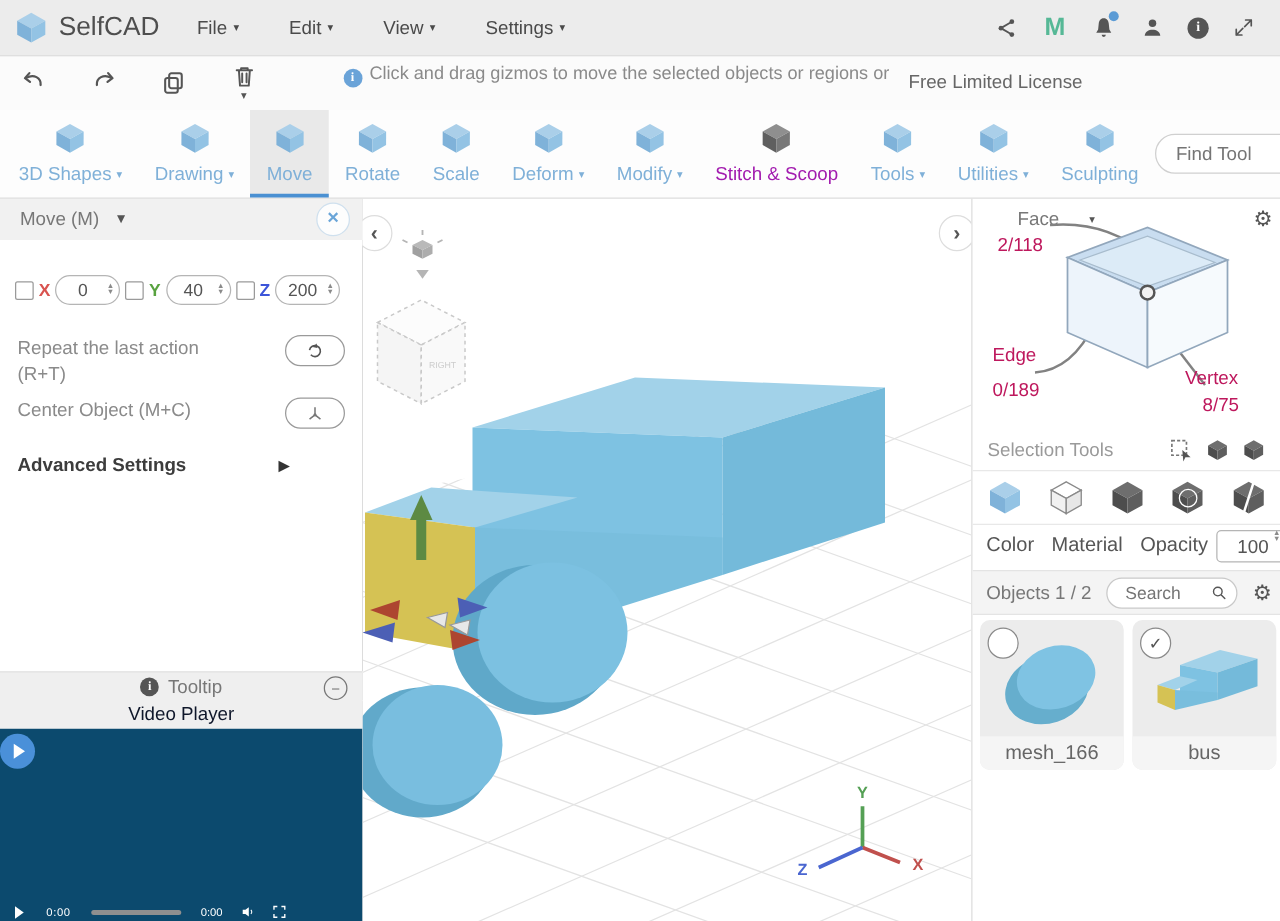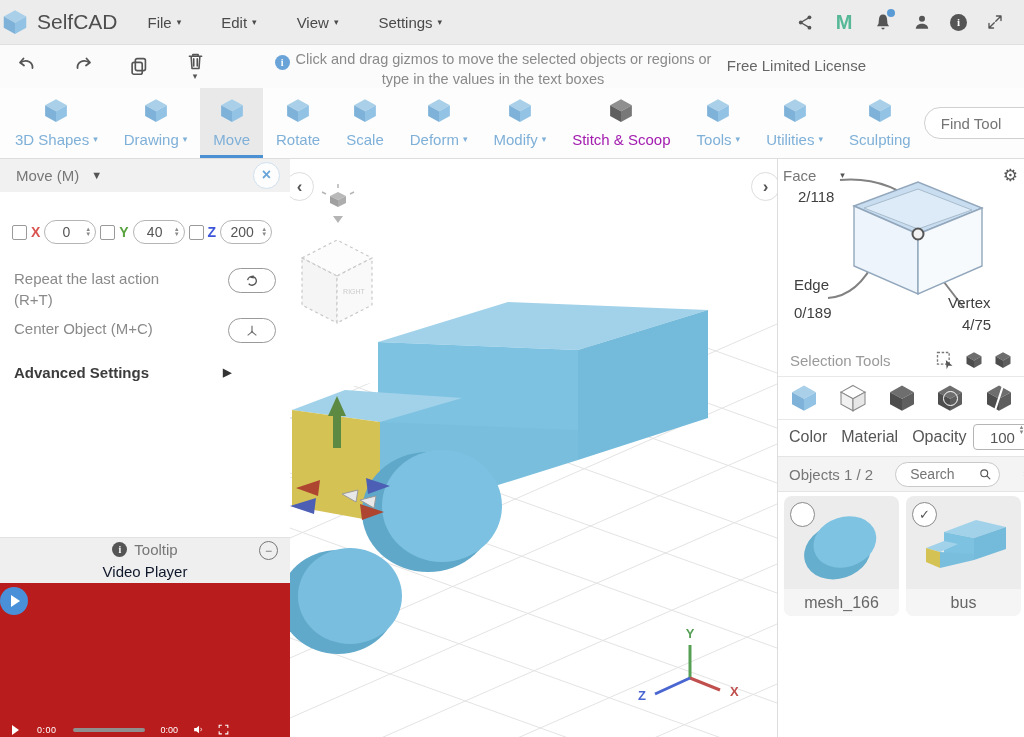--- a/index.html
+++ b/index.html
@@ -4,21 +4,21 @@
 <style>
   html,body{margin:0;padding:0;background:#fff;}
   #root{position:relative;width:1024px;height:737px;overflow:hidden;background:#fff;
         font-family:"Liberation Sans",sans-serif;color:#555;user-select:none;}
   svg{display:block}
   .st{fill:none;stroke:#555;stroke-width:1.8;stroke-linecap:round;stroke-linejoin:round}
 
   
   .menubar{position:absolute;top:0;left:0;right:0;height:44px;background:#ececec;
            border-bottom:1px solid #dfdfdf;display:flex;align-items:center;z-index:20}
-  .brand{display:flex;align-items:center;gap:7px;}
+  .brand{display:flex;align-items:center;gap:7px;padding-left:10px}
   .brand-name{font-size:21px;color:#4e4e4e}
   .menus{display:flex;margin-left:30px;gap:40px}
   .menu-item{font-size:15px;color:#4a4a4a;display:flex;align-items:center;gap:5px;cursor:default}
   .caret{font-size:9px;color:#4a4a4a;line-height:1}
   .top-icons{margin-left:auto;display:flex;align-items:center;gap:17px;padding-right:18px}
   .tico{position:relative;width:22px;height:22px;display:flex;align-items:center;justify-content:center}
   .m-avatar{font-size:20px;font-weight:bold;color:#56b896}
   .bell-dot{position:absolute;top:-2px;right:-1px;width:8px;height:8px;border-radius:50%;background:#5b9bd5}
   .info-circle{width:17px;height:17px;border-radius:50%;background:#555;color:#fff;font-size:11px;
                font-weight:bold;display:flex;align-items:center;justify-content:center;font-family:"Liberation Serif",serif}
@@ -85,58 +85,58 @@
        align-items:center;gap:74px}
   .adv .tri{font-size:11px;color:#333}
   .tooltip-bar{position:absolute;top:379px;left:0;right:0;height:23px;background:#efefef;border-top:1px solid #e2e2e2;
                display:flex;align-items:center;justify-content:center;font-size:15px;color:#777;gap:7px}
   .tb-info{width:15px;height:15px;border-radius:50%;background:#555;color:#fff;font-size:10px;font-weight:bold;
            display:flex;align-items:center;justify-content:center;font-family:"Liberation Serif",serif}
   .tb-min{position:absolute;right:12px;top:3px;width:17px;height:17px;border:1.5px solid #777;border-radius:50%;
           color:#777;font-size:12px;display:flex;align-items:center;justify-content:center;line-height:1}
   .player-bar{position:absolute;top:402px;left:0;right:0;height:23px;background:#efefef;display:flex;
               align-items:center;justify-content:center;font-size:15px;color:#0f172a}
-  .video{position:absolute;top:425px;left:0;right:0;bottom:0;background:#b91c1c}
+  .video{position:absolute;top:425px;left:0;right:0;bottom:0;background:#0c4a6e}
   .vplay{position:absolute;left:0;top:4px;width:28px;height:28px;border-radius:50%;background:#4a90d9;
          display:flex;align-items:center;justify-content:center}
   .vplay .tri{width:0;height:0;border-left:9px solid #fff;border-top:6px solid transparent;border-bottom:6px solid transparent;margin-left:3px}
   .vctrl{position:absolute;left:0;right:0;bottom:0;height:15px;display:flex;align-items:center;color:#fff;font-size:9px}
   .vctrl .ptri{width:0;height:0;border-left:7px solid #fff;border-top:5px solid transparent;border-bottom:5px solid transparent;margin-left:12px}
   .vtime{margin-left:18px;letter-spacing:.5px}
   .vtrack{margin-left:16px;width:72px;height:4px;background:#8f8f8f;border-radius:2px}
   .vtime2{margin-left:16px}
 
   
   .vp-btn{position:absolute;width:27px;height:27px;border-radius:50%;background:#fff;border:1px solid #ddd;
           display:flex;align-items:center;justify-content:center;font-size:17px;font-weight:bold;color:#555;z-index:6}
   .vp-left{left:-5px;top:14px}
   .vp-right{right:-3px;top:14px}
 
   
-  .rp-txt{position:absolute;font-size:15px;color:#404040;white-space:nowrap}
+  .rp-txt{position:absolute;font-size:15px;color:#be185d;white-space:nowrap}
   .rp-gear{position:absolute;right:7px;top:7px;font-size:17px;color:#555}
-  .face-wrap{position:absolute;left:5px;top:9px;display:flex;align-items:center;gap:24px;font-size:15px;color:#777}
+  .face-wrap{position:absolute;left:36px;top:9px;display:flex;align-items:center;gap:24px;font-size:15px;color:#777}
   .face-wrap .caret{color:#555}
   .illus{position:absolute;left:48px;top:18px}
   .sel-row{position:absolute;top:188px;left:0;right:0;height:28px;display:flex;align-items:center;padding:0 12px}
   .sel-row .lbl{font-size:15px;color:#9a9a9a}
   .sel-minis{margin-left:auto;display:flex;align-items:center;gap:9px}
   .cube-row{position:absolute;top:218px;left:0;right:0;height:42px;border-top:1px solid #e8e8e8;
             border-bottom:1px solid #e8e8e8;display:flex;align-items:center;justify-content:space-between;padding:0 10px}
   .selcube{position:relative;width:32px;height:32px;display:flex;align-items:center;justify-content:center}
   .selcube.circ::after{content:"";position:absolute;left:9px;top:9px;width:13px;height:13px;border:1.6px solid #fff;border-radius:50%}
   .selcube.split::after{content:"";position:absolute;left:15px;top:4px;width:2px;height:24px;background:#fff;transform:rotate(18deg)}
   .mat-row{position:absolute;top:262px;left:0;right:0;height:34px;display:flex;align-items:center;gap:7px;
            padding-left:11px;font-size:16px;color:#555}
   .swatch{width:21px;height:21px;border-radius:50%;background:#0a0a0a}
   .op-input{display:flex;border:1.5px solid #b5b5b5;border-radius:4px;height:24px;padding:0 12px}
   .op-input input{width:28px;border:none;outline:none;font-size:15px;color:#555;text-align:center;background:transparent;
            font-family:"Liberation Sans",sans-serif}
   .obj-head{position:absolute;top:298px;left:0;right:0;height:34px;background:#f4f4f4;border-top:1px solid #e4e4e4;
-            border-bottom:1px solid #e4e4e4;display:flex;align-items:center;padding:0 8px 0 11px;gap:22px}
+            border-bottom:1px solid #e4e4e4;display:flex;align-items:center;padding:0 8px 0 11px;gap:12px}
   .obj-head .lbl{font-size:15px;color:#777;white-space:nowrap}
   .search-pill{margin-left:auto;width:106px;height:23px;border:1.5px solid #c9c9c9;border-radius:13px;background:#fff;
                display:flex;align-items:center;padding:0 6px 0 12px}
   .search-pill input{border:none;outline:none;width:66px;font-size:14px;color:#777;background:transparent;
                font-family:"Liberation Sans",sans-serif}
   .oh-gear{font-size:17px;color:#555}
   .cards{position:absolute;top:338px;left:6px;right:4px;display:flex;gap:7px}
   .card{position:relative;width:116px;height:120px;background:#ececec;border-radius:8px}
   .card .thumb{position:absolute;left:0;top:10px;right:0;display:flex;justify-content:center}
   .sel-circle{position:absolute;left:6px;top:6px;width:23px;height:23px;border-radius:50%;background:#fff;
@@ -239,21 +239,20 @@
       </span>
       <span class="ab-btn">
         <svg viewBox="0 0 24 24" width="21" height="21">
             <path d="M5 6h14M9 6V4h6v2M7 6l1 14h8l1-14M10 9v8M14 9v8" class="st"></path>
           </svg>
         <span class="caret" style="color:#555">▾</span>
       </span>
     </div>
     <div class="hint">
       <span class="hinfo">i</span><span>Click and drag gizmos to move the selected objects or regions or</span><br>
-      <span>type in the values in the text boxes</span>
     </div>
     <span class="license">Free Limited License</span>
   </div>
 
   <div class="ribbon">
     <div class="rtool">
       <svg class="cube" width="34" height="34">
           <use href="#cube"></use>
         </svg>
       <span class="rlbl">
@@ -555,21 +554,21 @@
         <polygon points="28,30 92,6 156,32 92,58" fill="#c9ddf0" stroke="#92a7bc" stroke-width="1.4"></polygon>
         <polygon points="38,32 92,13 146,34 92,53" fill="#dcebf7" stroke="#a8bccd" stroke-width="1"></polygon>
         <polygon points="28,30 92,58 92,118 28,90" fill="#edf4fb" stroke="#92a7bc" stroke-width="1.4"></polygon>
         <polygon points="92,58 156,32 156,90 92,118" fill="#f6fafd" stroke="#92a7bc" stroke-width="1.4"></polygon>
         <circle cx="92" cy="58" r="5.5" fill="#f2f2f2" stroke="#555" stroke-width="2"></circle>
       </svg>
 
       <span class="rp-txt" style="left:16px;top:118px">Edge</span>
       <span class="rp-txt" style="left:16px;top:146px">0/189</span>
       <span class="rp-txt" style="left:170px;top:136px">Vertex</span>
-      <span class="rp-txt" style="left:184px;top:158px">4/75</span>
+      <span class="rp-txt" style="left:184px;top:158px">8/75</span>
 
       <div class="sel-row">
         <span class="lbl">Selection Tools</span>
         <span class="sel-minis">
           <svg viewBox="0 0 24 24" width="20" height="20">
               <rect x="3" y="3" width="14" height="14" fill="none" stroke="#777" stroke-width="1.6" stroke-dasharray="3,2"></rect>
               <polygon points="13,12 21,19 16,19 14,23" fill="#555"></polygon>
             </svg>
           <svg class="cube dark" width="20" height="20">
               <use href="#cube"></use>

